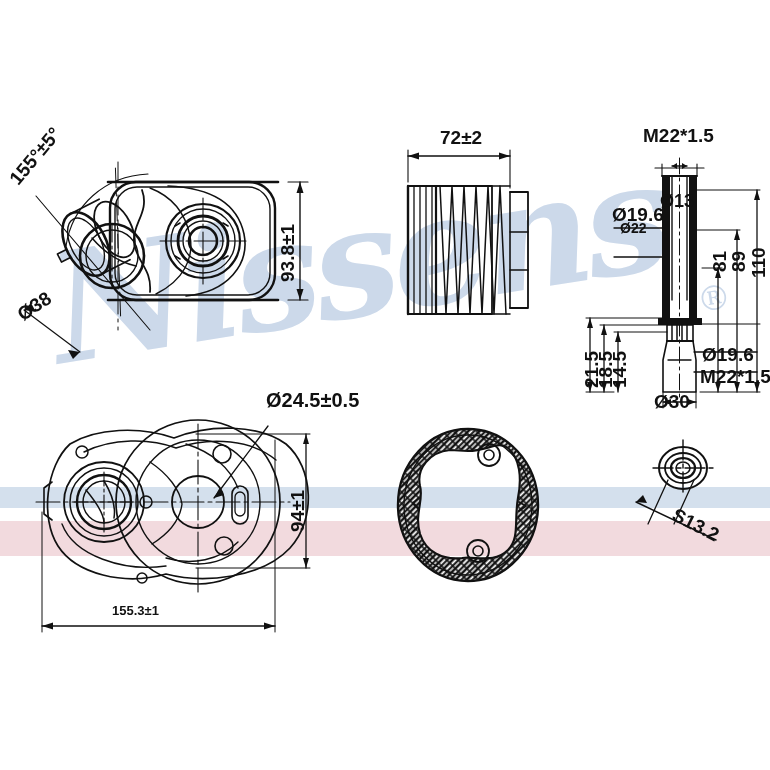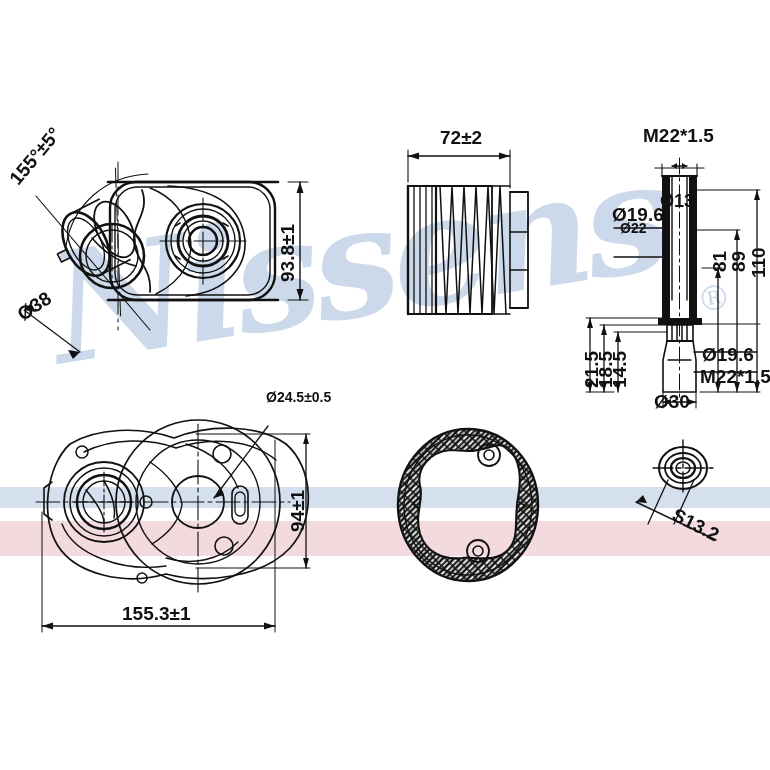--- a/index.html
+++ b/index.html
@@ -358,21 +358,21 @@
   <div class="lbl" style="left:596px;top:388px;font-size:19px;transform:rotate(-90deg);transform-origin:left top;">18.5</div>
 
   <div class="lbl" style="left:610px;top:388px;font-size:19px;transform:rotate(-90deg);transform-origin:left top;">14.5</div>
 
   <div class="lbl" style="left:702px;top:345px;font-size:19px;">Ø19.6</div>
 
   <div class="lbl" style="left:700px;top:367px;font-size:19px;">M22*1.5</div>
 
   <div class="lbl" style="left:654px;top:392px;font-size:19px;text-align:center;">Ø30</div>
 
-  <div class="lbl" style="left:266px;top:390px;font-size:14px;">Ø24.5±0.5</div>
+  <div class="lbl" style="left:266px;top:390px;font-size:20px;">Ø24.5±0.5</div>
 
   <div class="lbl" style="left:288px;top:532px;font-size:19px;transform:rotate(-90deg);transform-origin:left top;">94±1</div>
 
-  <div class="lbl" style="left:122px;top:604px;font-size:19px;">155.3±1</div>
+  <div class="lbl" style="left:112px;top:604px;font-size:13px;">155.3±1</div>
 
   <div class="lbl" style="left:678px;top:505px;font-size:19px;transform:rotate(27deg);transform-origin:left top;">S13.2</div>
 
 </div>
 
 </body></html>

